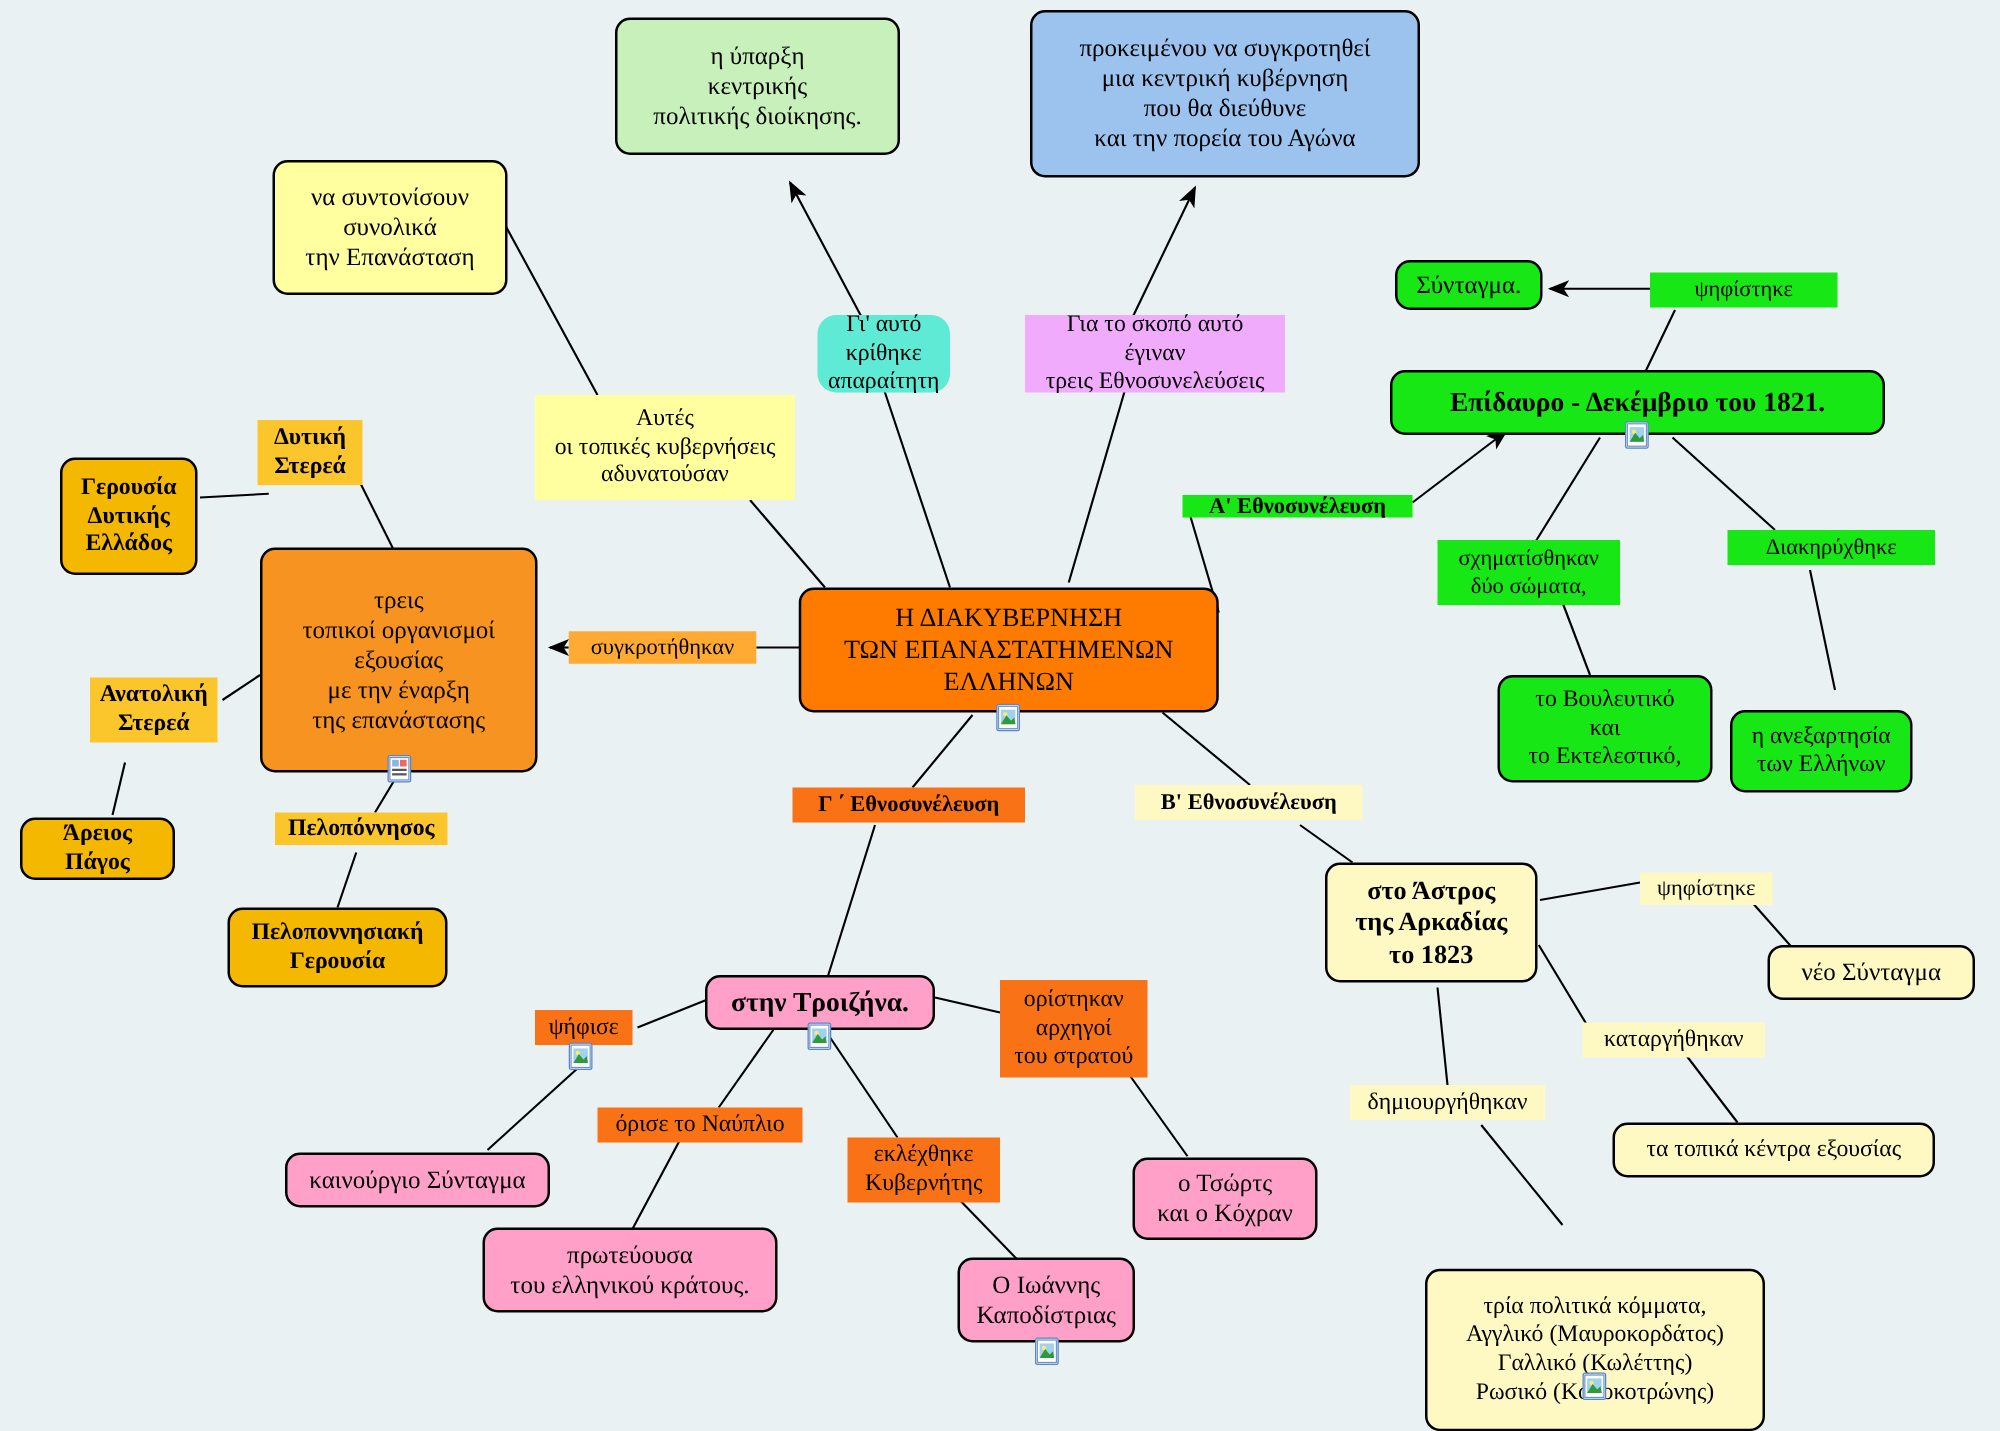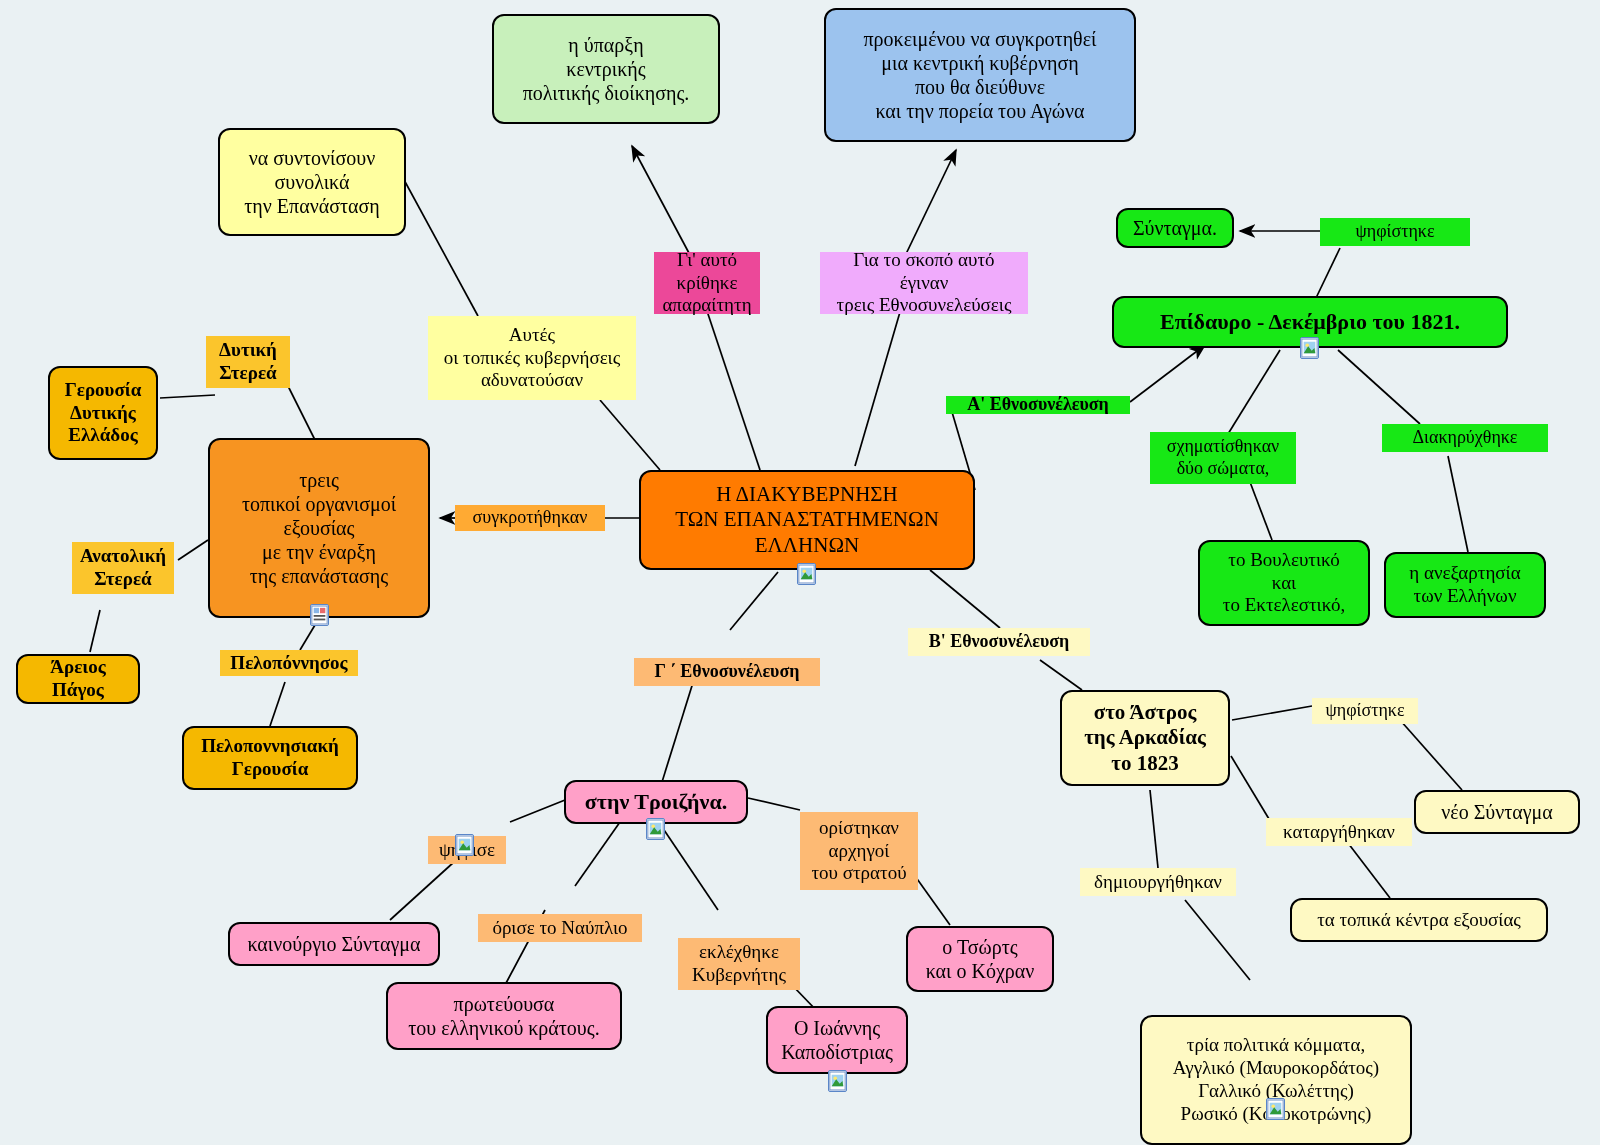--- a/index.html
+++ b/index.html
@@ -38,27 +38,27 @@
   }
 
   
   .c-orange{background:#ff7b00;}
   .c-orange2{background:#f79421;}
   .c-amber{background:#f5b800;}
   .c-amberlbl{background:#fbc52c;}
   .c-orangelbl{background:#ffaa33;}
   .c-yellow{background:#ffffa0;}
   .c-green{background:#c8f0bb;}
-  .c-greenlbl{background:#ec4899;}
+  .c-greenlbl{background:#5eead4;border-radius:15px;}
   .c-blue{background:#9cc3ee;}
   .c-bluelbl{background:#f0abfc;}
   .c-bgreen{background:#17e815;}
   .c-cyan{background:#fef9c3;}
   .c-pink{background:#ffa0c8;}
-  .c-pinklbl{background:#fdba74;margin-top:28px;}
+  .c-pinklbl{background:#f97316;}
 
   .icon{
     position:absolute;
     width:19px;height:22px;
     border:1px solid #5a86c8;
     background:#dfe9f7;
     border-radius:2px;
     box-sizing:border-box;
   }
   .icon svg{display:block;width:100%;height:100%;}
@@ -221,32 +221,32 @@
 
   <div class="node label c-bgreen" style="left:1150px;top:432px;width:146px;height:52px;font-size:18px;">σχηματίσθηκαν
 δύο σώματα,</div>
 
   <div class="node card c-bgreen" style="left:1198px;top:540px;width:172px;height:86px;font-size:19px;">το Βουλευτικό
 και
 το Εκτελεστικό,</div>
 
   <div class="node label c-bgreen" style="left:1382px;top:424px;width:166px;height:28px;font-size:18px;">Διακηρύχθηκε</div>
 
-  <div class="node card c-bgreen" style="left:1384px;top:552px;width:162px;height:66px;font-size:19px;text-align:center;">η ανεξαρτησία
+  <div class="node card c-bgreen" style="left:1384px;top:568px;width:146px;height:66px;font-size:19px;text-align:center;">η ανεξαρτησία
 των Ελλήνων</div>
 
   <div class="node label c-cyan" style="left:908px;top:628px;width:182px;height:28px;font-size:18px;font-weight:bold;">Β' Εθνοσυνέλευση</div>
 
   <div class="node card c-cyan" style="left:1060px;top:690px;width:170px;height:96px;font-size:21px;font-weight:bold;">στο Άστρος
 της Αρκαδίας
 το 1823</div>
 
   <div class="node label c-cyan" style="left:1312px;top:698px;width:106px;height:26px;font-size:18px;">ψηφίστηκε</div>
 
-  <div class="node card c-cyan" style="left:1414px;top:790px;width:166px;height:44px;font-size:20px;">νέο Σύνταγμα</div>
+  <div class="node card c-cyan" style="left:1414px;top:756px;width:166px;height:44px;font-size:20px;">νέο Σύνταγμα</div>
 
   <div class="node label c-cyan" style="left:1266px;top:818px;width:146px;height:28px;font-size:19px;">καταργήθηκαν</div>
 
   <div class="node card c-cyan" style="left:1290px;top:898px;width:258px;height:44px;font-size:19px;">τα τοπικά κέντρα εξουσίας</div>
 
   <div class="node label c-cyan" style="left:1080px;top:868px;width:156px;height:28px;font-size:19px;">δημιουργήθηκαν</div>
 
   <div class="node card c-cyan" style="left:1140px;top:978px;width:272px;height:130px;font-size:19px;margin-top:37px;">τρία πολιτικά κόμματα,
 Αγγλικό (Μαυροκορδάτος)
 Γαλλικό (Κωλέττης)

